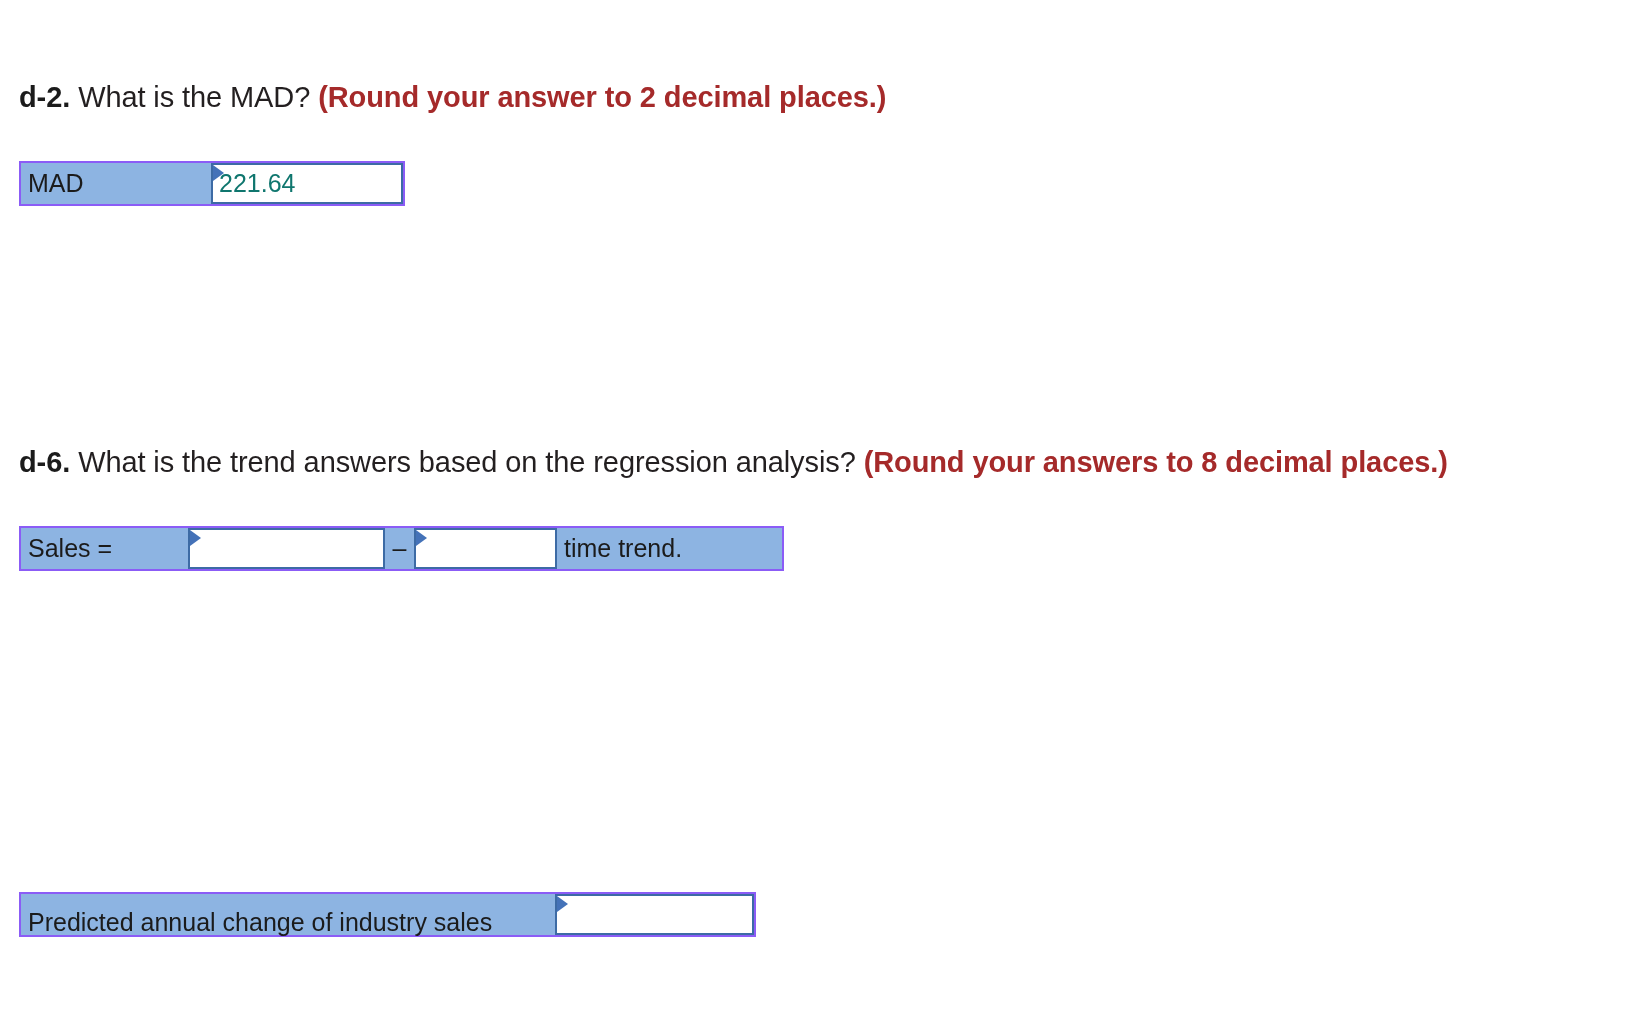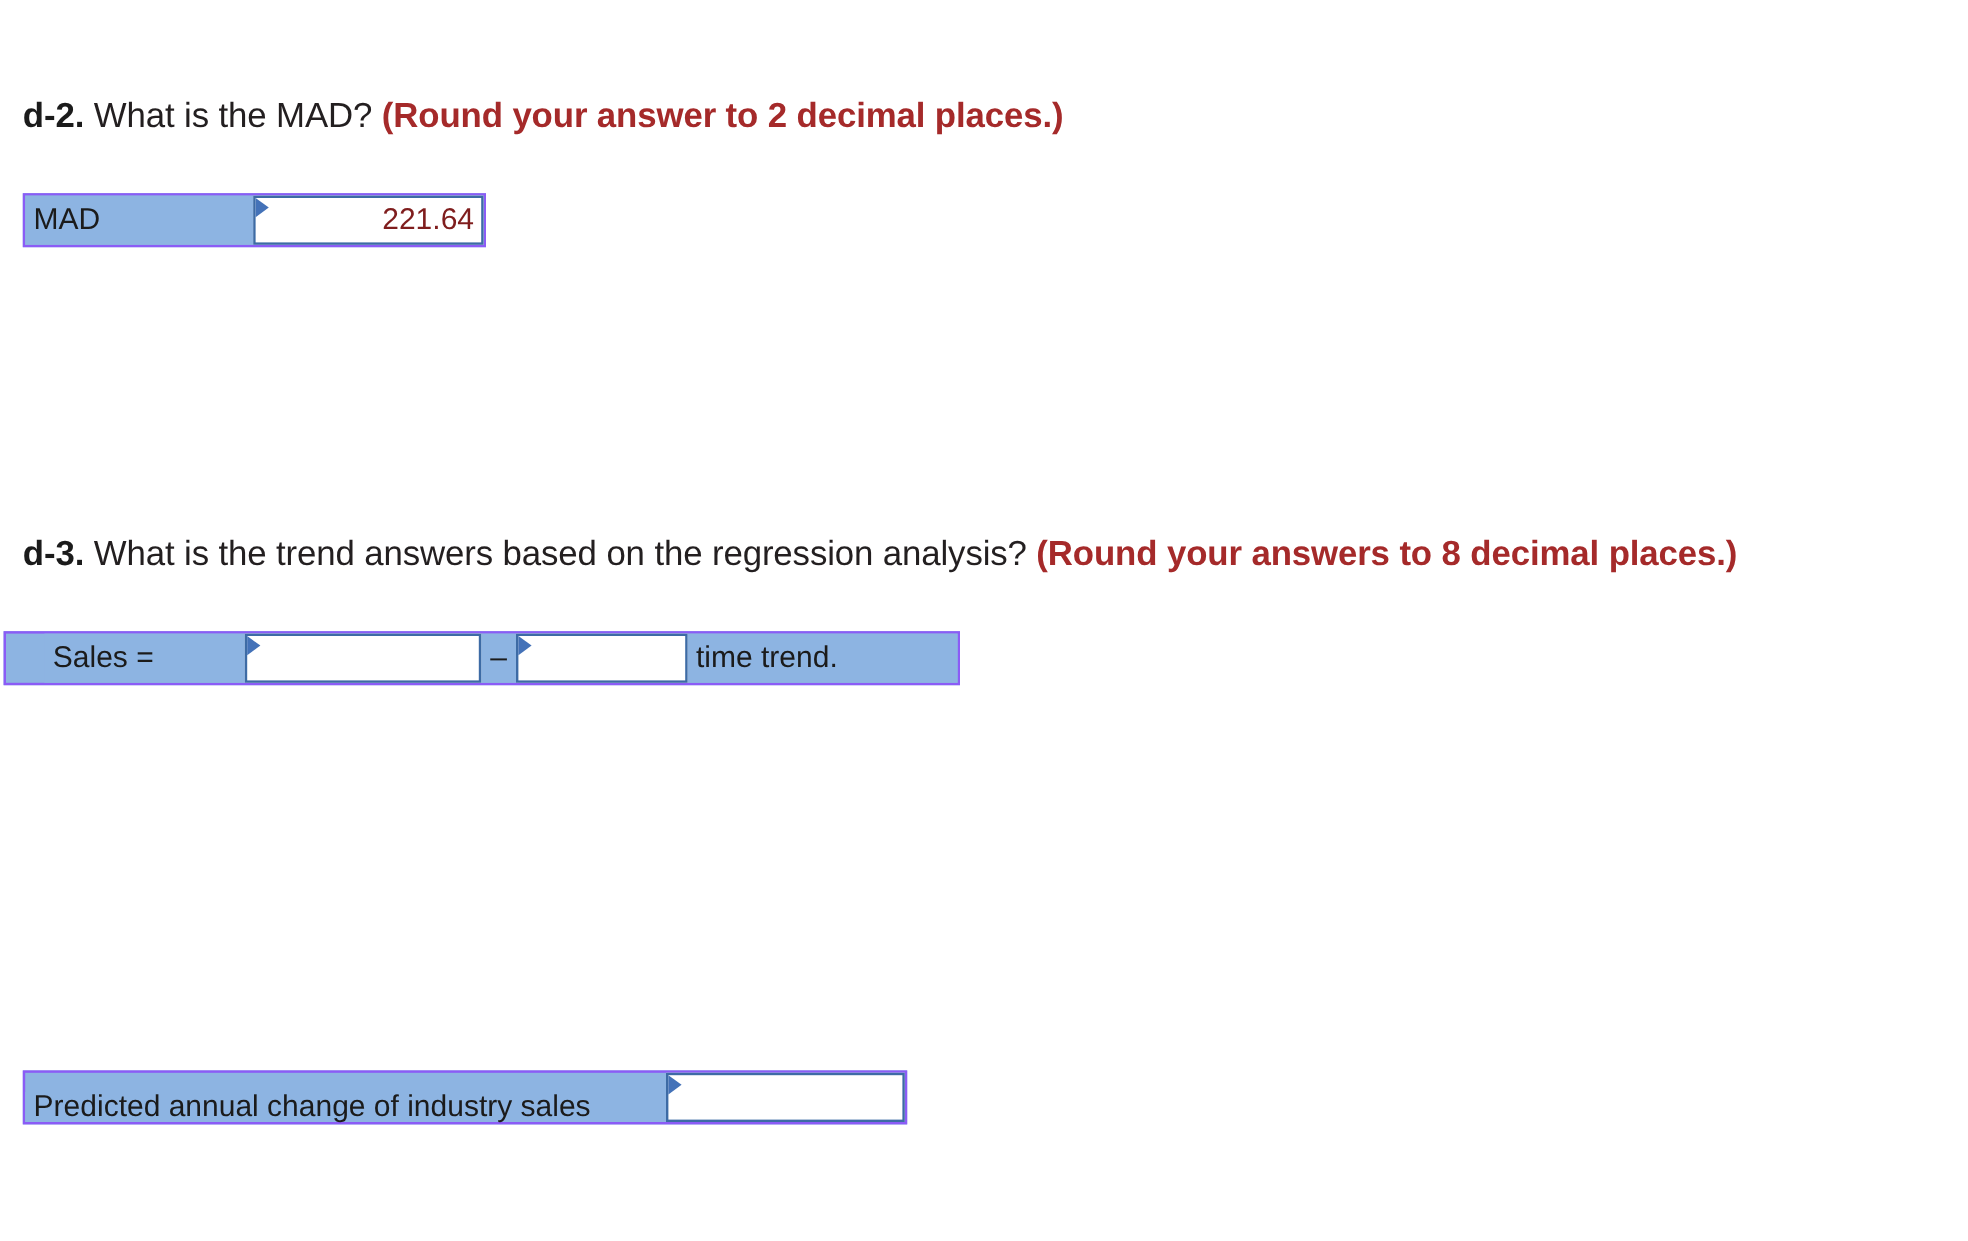--- a/index.html
+++ b/index.html
@@ -53,21 +53,21 @@
   .answer-table {
     position: absolute;
     display: flex;
     align-items: stretch;
     background: #8db4e2;
     border: 2px solid #8b5cf6;
     box-sizing: border-box;
     height: 45px;
   }
   #tbl-mad    { left: 19px; top: 161px; }
-  #tbl-sales  { left: 3px; top: 526px; padding-left: 32px; }
+  #tbl-sales  { left: 19px; top: 526px; }
   #tbl-pred   { left: 19px; top: 892px; }
 
   .lbl-cell {
     background: #8db4e2;
     display: flex;
     align-items: center;
     box-sizing: border-box;
     padding: 0 7px;
     font-size: 25px;
     line-height: 1;
@@ -87,25 +87,24 @@
   }
 
   
   .input-cell {
     position: relative;
     background: #ffffff;
     border: 2px solid #3d6ba5;
     box-sizing: border-box;
     display: flex;
     align-items: center;
-    justify-content: flex-end;
     padding: 0 6px;
     font-size: 25px;
     line-height: 1;
-    color: #7f1d1d;
+    color: #0f766e;
     height: 41px;
     align-self: center;
   }
   .input-cell::before {
     content: "";
     position: absolute;
     left: 0px;
     top: 0px;
     width: 0;
     height: 0;
@@ -139,21 +138,21 @@
   </div>
 
   <div class="answer-table" id="tbl-mad">
     <div class="lbl-cell" id="mad-label">MAD</div>
     <div class="input-cell" id="mad-input" title="221.64">
       <span class="input-value">221.64</span>
     </div>
   </div>
 
   <div class="question" id="q-d3">
-    <span class="q-label">d-3.</span><span class="q-text"> What is the trend answers based on the regression analysis? </span><span class="q-note">(Round your answers to 8 decimal places.)</span>
+    <span class="q-label">d-6.</span><span class="q-text"> What is the trend answers based on the regression analysis? </span><span class="q-note">(Round your answers to 8 decimal places.)</span>
   </div>
 
   <div class="answer-table" id="tbl-sales">
     <div class="lbl-cell" id="sales-label">Sales =</div>
     <div class="input-cell" id="sales-input-a">
       <span class="input-value"></span>
     </div>
     <div class="op-cell">–</div>
     <div class="input-cell" id="sales-input-b">
       <span class="input-value"></span>

